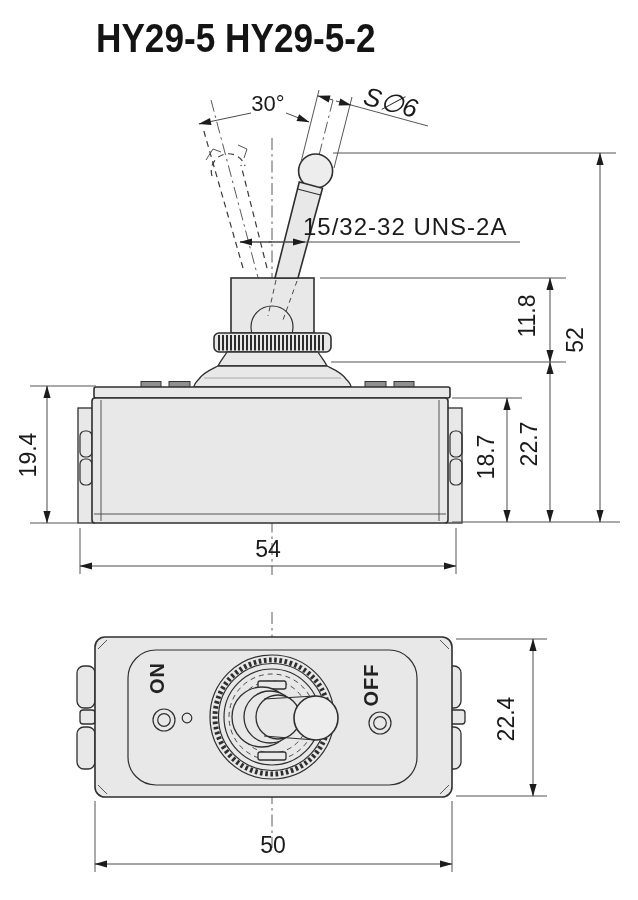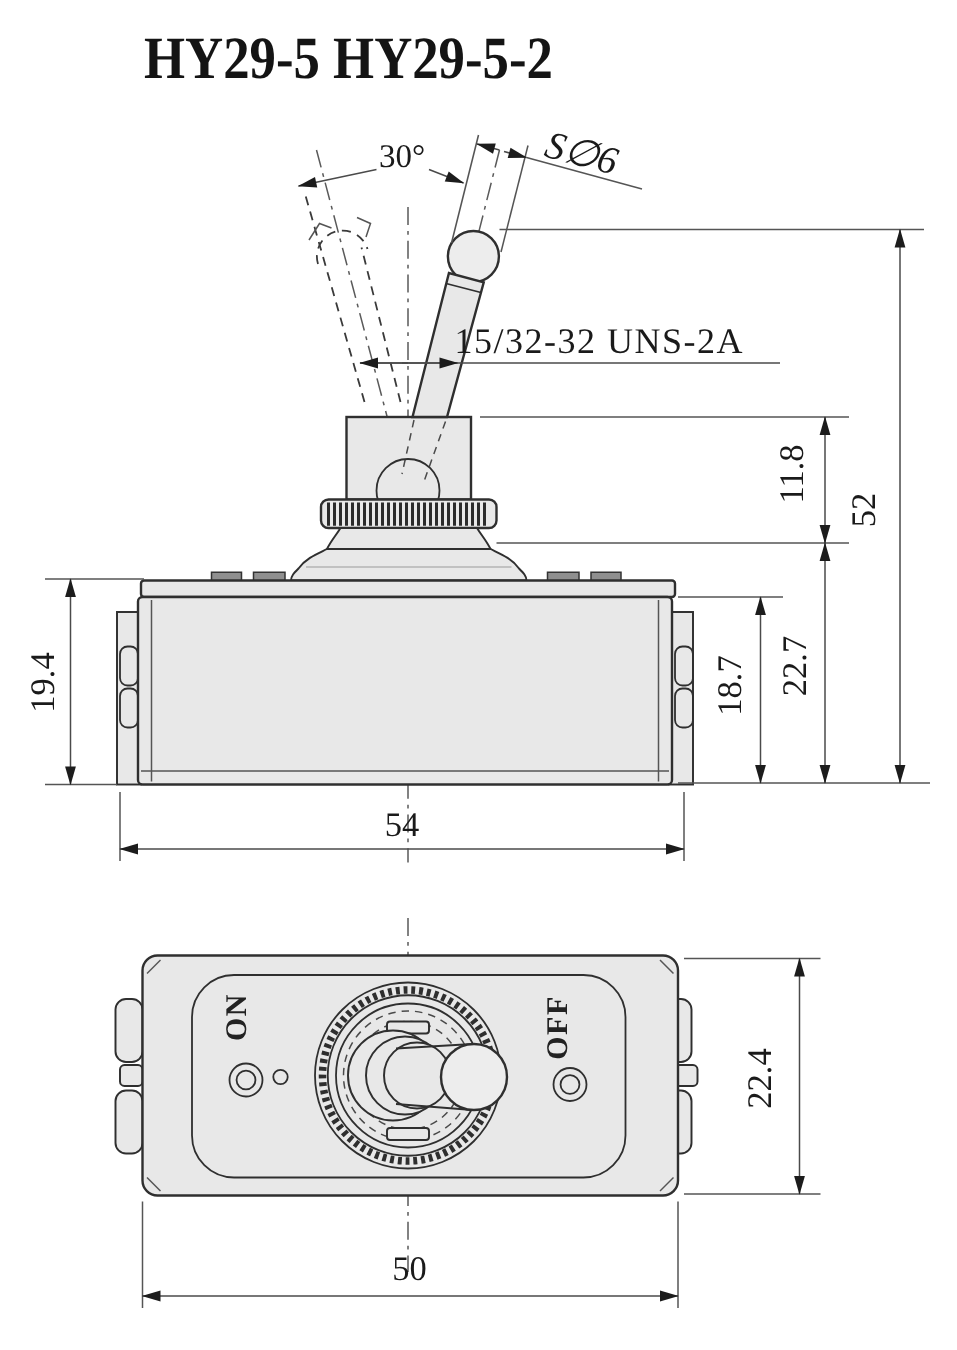--- a/index.html
+++ b/index.html
@@ -1,21 +1,21 @@
 <!DOCTYPE html>
 <html style="--background: #ffffff; --line: #2f2f2f; --dim_line: #4a4a4a; --fill: #e8e8e8; --fill_dark: #8f8f8f; --text: #1a1a1a;"><head>
 <meta charset="utf-8">
 <style>
   :root{
     --background:#ffffff; --line:#2f2f2f; --dim_line:#4a4a4a;
     --fill:#e8e8e8; --fill_dark:#8f8f8f; --text:#1a1a1a;
   }
   html,body{margin:0;padding:0;background:var(--background);}
   .page{position:relative;width:638px;height:872px;background:var(--background);overflow:hidden;
-        font-family:Liberation Serif, serif;}
+        font-family:Liberation Sans, sans-serif;}
   svg{display:block}
   .o    {fill:var(--fill);stroke:var(--line);stroke-width:1.6;}
   .o2   {fill:var(--fill);stroke:var(--line);stroke-width:1.3;}
   .ln   {fill:none;stroke:var(--line);stroke-width:1.2;}
   .thin {fill:none;stroke:#555;stroke-width:1;}
   .lite {fill:none;stroke:#9a9a9a;stroke-width:0.8;}
   .dash {fill:none;stroke:#3a3a3a;stroke-width:1.2;stroke-dasharray:6 4.5;}
   .hid  {fill:none;stroke:#4a4a4a;stroke-width:1;stroke-dasharray:5 4;}
   .cl   {fill:none;stroke:#5a5a5a;stroke-width:1;stroke-dasharray:12 4 2.5 4;}
   .dim  {fill:none;stroke:var(--dim_line);stroke-width:1;}

